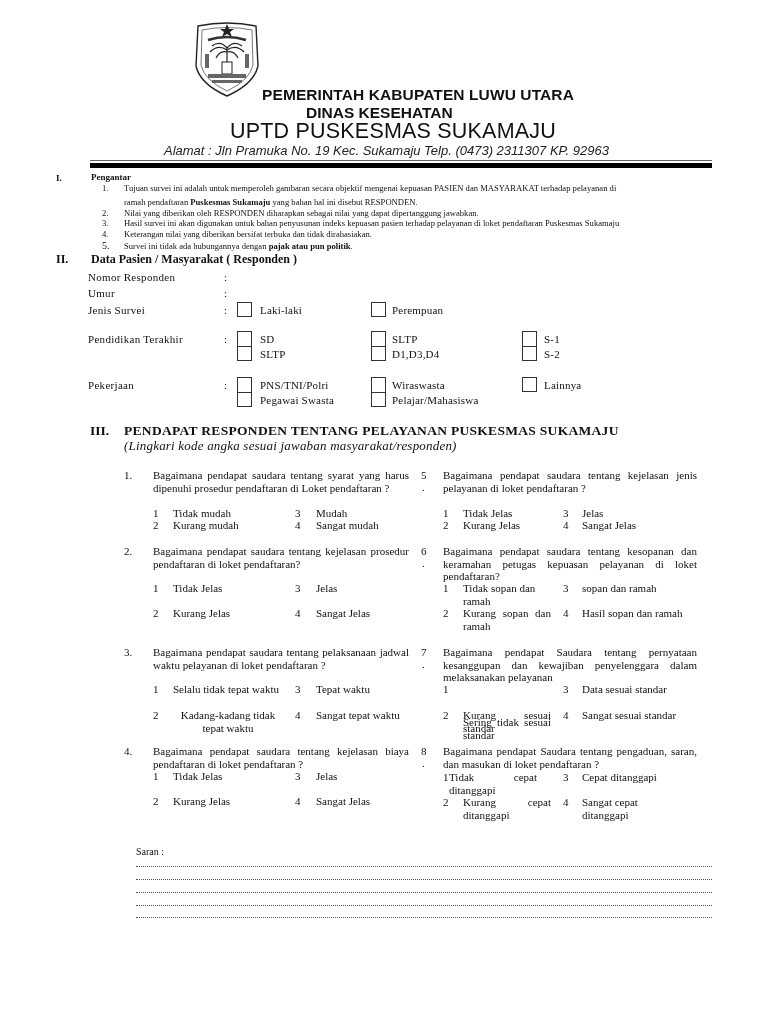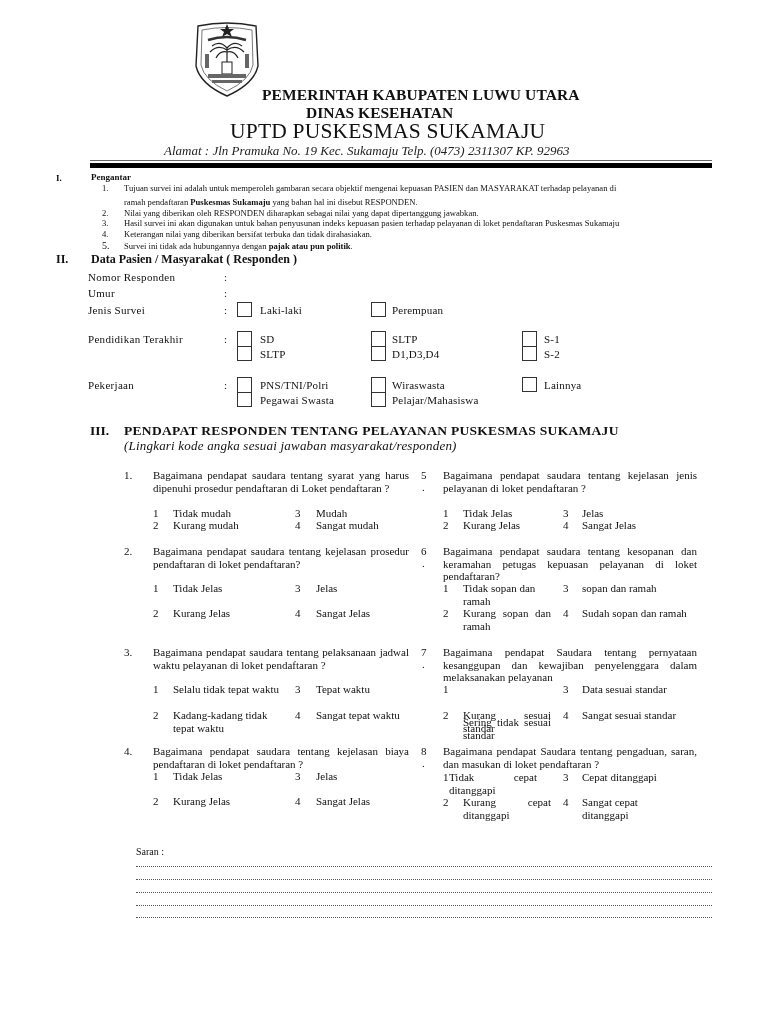--- a/index.html
+++ b/index.html
@@ -1,18 +1,18 @@
 <!DOCTYPE html>
 <html><head>
   <meta charset="utf-8">
   <style>
     html, body { margin: 0; padding: 0; background: #ffffff; }
     body { width: 768px; height: 1024px; position: relative; overflow: hidden; color: #111; font-family: "Liberation Serif", serif; }
     .abs { position: absolute; }
-    .sans { font-family: Liberation Serif, serif; }
+    .sans { font-family: Liberation Sans, sans-serif; }
 
     
     #logo { left: 190px; top: 20px; width: 74px; height: 78px; }
     #gov-title { left: 262px; top: 86px; font-size: 15.5px; font-weight: bold; letter-spacing: 0.1px; }
     #dept-title { left: 306px; top: 104px; font-size: 15.5px; font-weight: bold; }
     #org-title { left: 230px; top: 119px; font-size: 21.5px; letter-spacing: 0.2px; }
     #address { left: 164px; top: 143px; font-size: 13px; font-style: italic; color: #222; }
     #header-rule { left: 90px; top: 163px; width: 622px; height: 5px; background: #000; }
     #header-rule-thin { left: 90px; top: 160px; width: 622px; height: 1px; background: #666; }
 
@@ -169,21 +169,21 @@
 <div class="abs ans-num" style="left:295px; top:582px">3</div>
 <div class="abs ans-text" style="left:316px; top:582px">Jelas</div>
 <div class="abs ans-num" style="left:295px; top:607px">4</div>
 <div class="abs ans-text" style="left:316px; top:607px">Sangat Jelas</div>
 
 <div class="abs q-num" style="left:124px; top:646px">3.</div>
 <div class="abs q-text" style="left:153px; top:646px; width:256px">Bagaimana pendapat saudara tentang pelaksanaan jadwal waktu pelayanan di loket pendaftaran ?</div>
 <div class="abs ans-num" style="left:153px; top:683px">1</div>
 <div class="abs ans-text" style="left:173px; top:683px; width:110px">Selalu tidak tepat waktu</div>
 <div class="abs ans-num" style="left:153px; top:709px">2</div>
-<div class="abs ans-text" style="left:173px; top:709px; width:110px; text-align:left">Kadang-kadang tidak tepat waktu</div>
+<div class="abs ans-text" style="left:173px; top:709px; width:110px; text-align:center">Kadang-kadang tidak tepat waktu</div>
 <div class="abs ans-num" style="left:295px; top:683px">3</div>
 <div class="abs ans-text" style="left:316px; top:683px">Tepat waktu</div>
 <div class="abs ans-num" style="left:295px; top:709px">4</div>
 <div class="abs ans-text" style="left:316px; top:709px; width:92px">Sangat tepat waktu</div>
 
 <div class="abs q-num" style="left:124px; top:745px">4.</div>
 <div class="abs q-text" style="left:153px; top:745px; width:256px">Bagaimana pendapat saudara tentang kejelasan biaya pendaftaran di loket pendaftaran ?</div>
 <div class="abs ans-num" style="left:153px; top:770px">1</div>
 <div class="abs ans-text" style="left:173px; top:770px">Tidak Jelas</div>
 <div class="abs ans-num" style="left:153px; top:795px">2</div>
@@ -208,21 +208,21 @@
 <div class="abs q-num" style="left:421px; top:545px">6</div>
 <div class="abs q-num" style="left:422px; top:557px">.</div>
 <div class="abs q-text" style="left:443px; top:545px; width:254px">Bagaimana pendapat saudara tentang kesopanan dan keramahan petugas kepuasan pelayanan di loket pendaftaran?</div>
 <div class="abs ans-num" style="left:443px; top:582px">1</div>
 <div class="abs ans-text" style="left:463px; top:582px; width:90px; text-align:left">Tidak sopan dan ramah</div>
 <div class="abs ans-num" style="left:443px; top:607px">2</div>
 <div class="abs ans-text" style="left:463px; top:607px; width:88px">Kurang sopan dan ramah</div>
 <div class="abs ans-num" style="left:563px; top:582px">3</div>
 <div class="abs ans-text" style="left:582px; top:582px">sopan dan ramah</div>
 <div class="abs ans-num" style="left:563px; top:607px">4</div>
-<div class="abs ans-text" style="left:582px; top:607px; width:115px">Sudah sopan dan ramah</div>
+<div class="abs ans-text" style="left:582px; top:607px; width:115px">Hasil sopan dan ramah</div>
 
 <div class="abs q-num" style="left:421px; top:646px">7</div>
 <div class="abs q-num" style="left:422px; top:658px">.</div>
 <div class="abs q-text" style="left:443px; top:646px; width:254px">Bagaimana pendapat Saudara tentang pernyataan kesanggupan dan kewajiban penyelenggara dalam melaksanakan pelayanan</div>
 <div class="abs ans-num" style="left:443px; top:683px">1</div>
 <div class="abs ans-text" style="left:463px; top:716px; width:88px">Sering tidak sesuai standar</div>
 <div class="abs ans-num" style="left:443px; top:709px">2</div>
 <div class="abs ans-text" style="left:463px; top:709px; width:88px">Kurang sesuai standar</div>
 <div class="abs ans-num" style="left:563px; top:683px">3</div>
 <div class="abs ans-text" style="left:582px; top:683px">Data sesuai standar</div>

